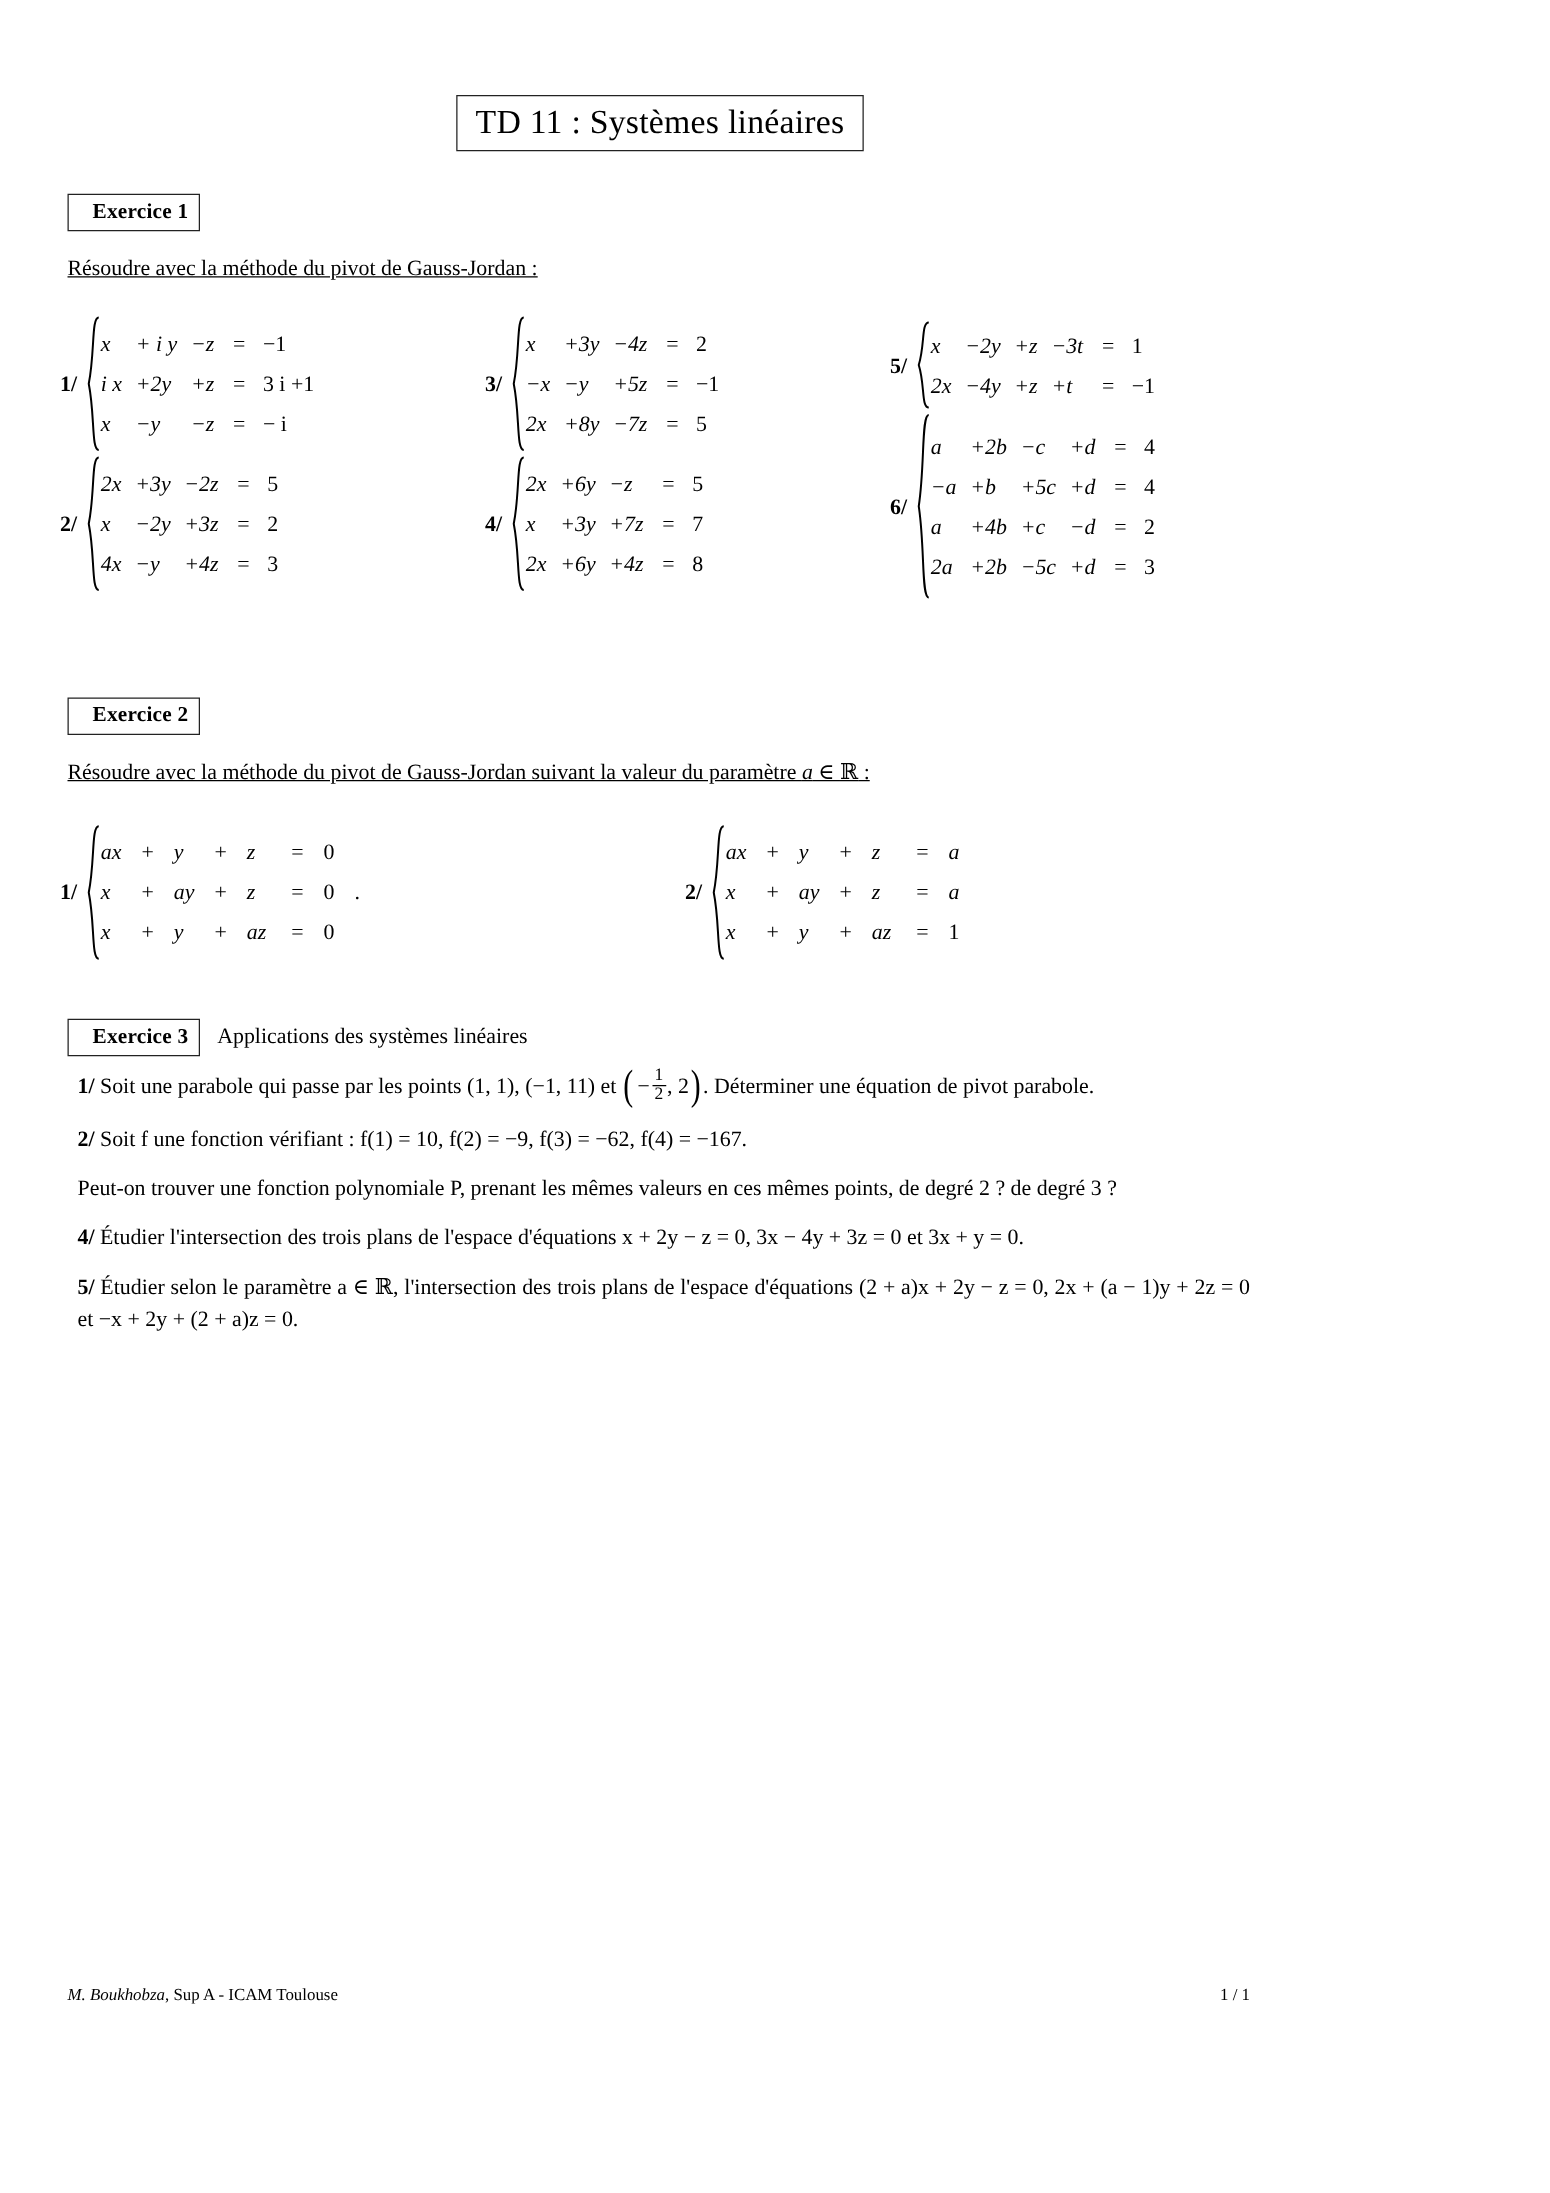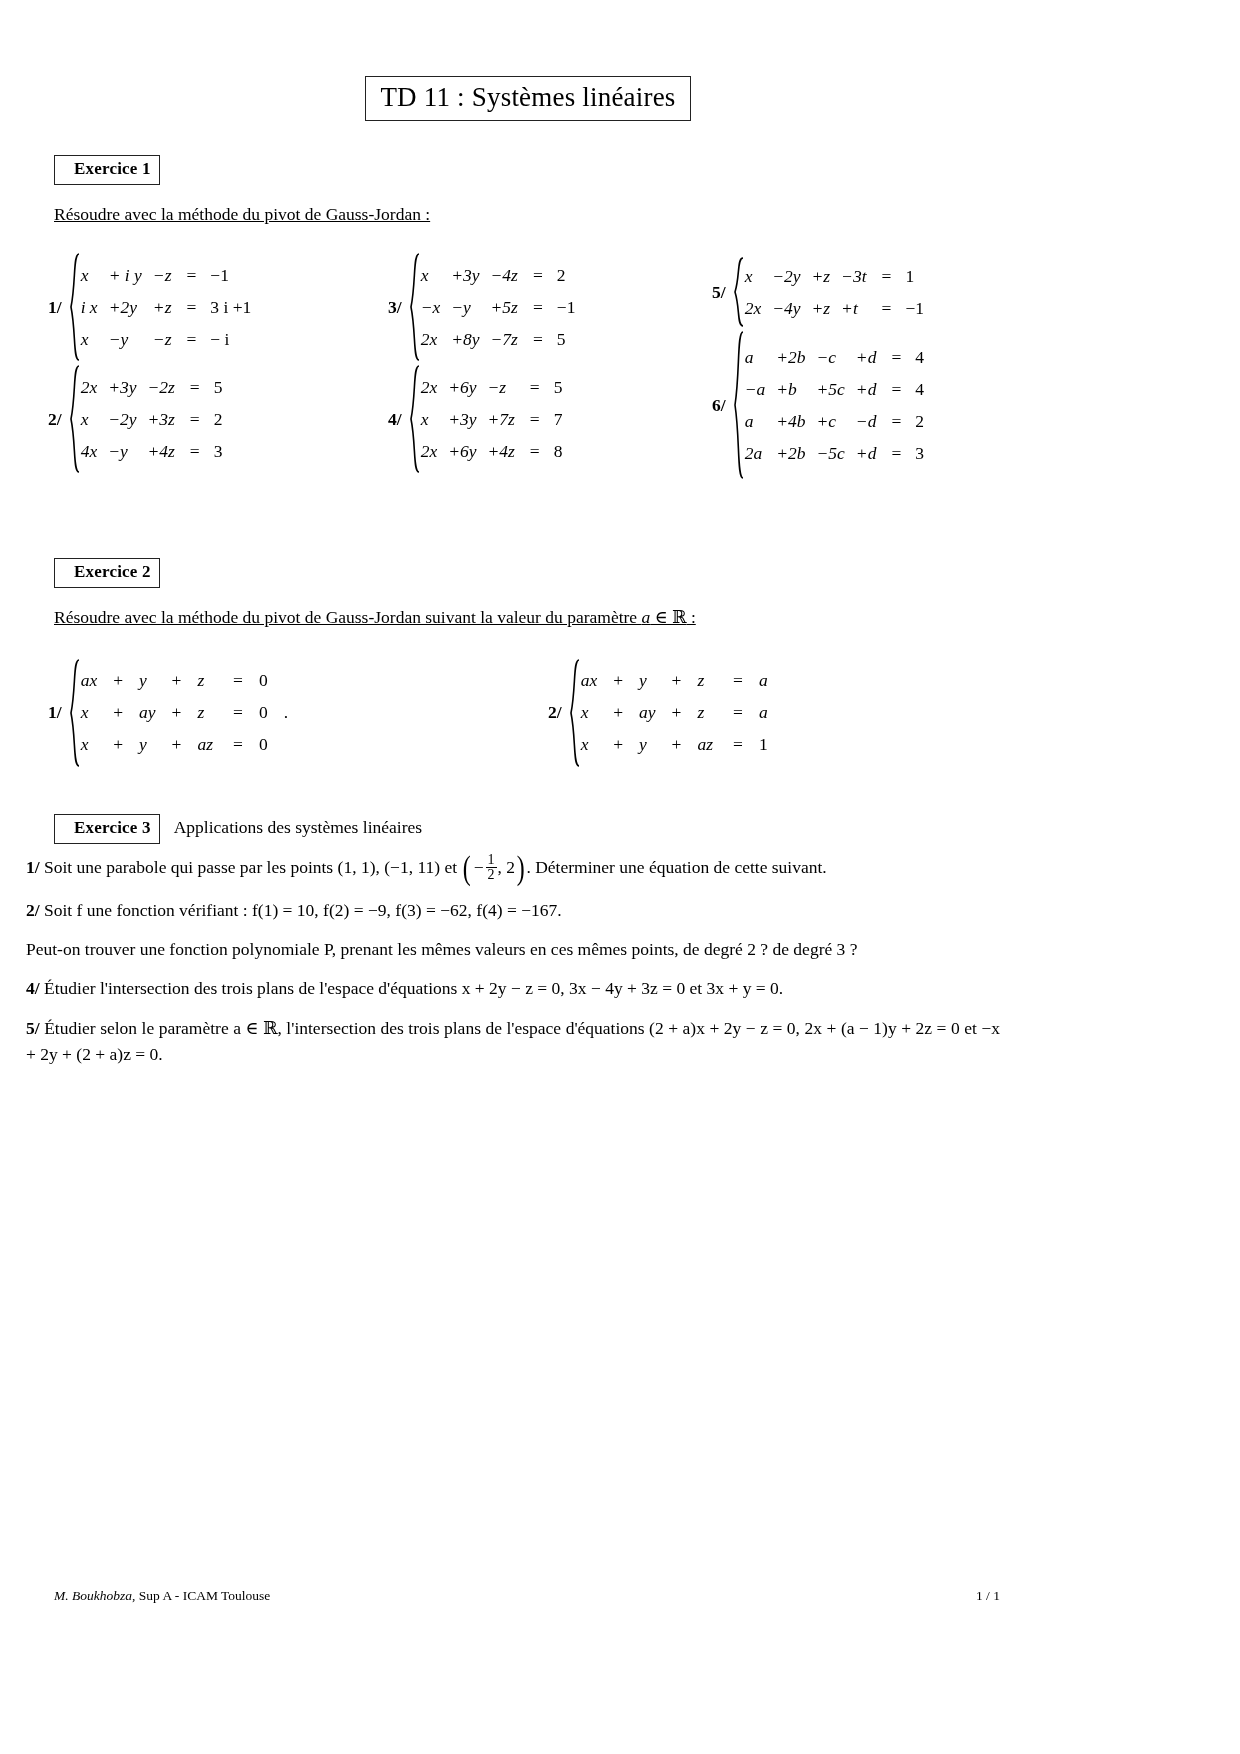--- a/index.html
+++ b/index.html
@@ -103,21 +103,21 @@
   .eqcell.eq { text-align: center; font-style: normal; padding-right: 14px; padding-left: 4px;}
   .eqcell.rhs { text-align: left; font-style: normal; padding-right: 0; }
   .eqcell.rhs.ital { font-style: italic; }
   .roman { font-style: normal; }
 
   
   .eqs.wide .eqcell { padding-right: 16px; }
 
   
   .ex3-item {
-    margin-left: 26px;
+    margin-left: 62px;
     margin-right: 56px;
     margin-top: 13px;
     font-size: 17.5px;
     line-height: 1.5;
     text-align: justify;
   }
   .frac {
     display: inline-block;
     vertical-align: middle;
     text-align: center;
@@ -455,21 +455,21 @@
       </div>
     </div>
   </div>
 
   <div class="ex-head" style="margin-top:40px;">
     <span class="ex-box">Exercice 3</span><span class="ex-inline-text">Applications des systèmes linéaires</span>
   </div>
 
   <div class="ex3-item" style="margin-top:10px;">
     <span class="num">1/</span>
-    <span>Soit une parabole qui passe par les points (1, 1), (−1, 11) et </span><span class="bigparen">(</span><span class="it">−</span><span class="frac"><span class="n">1</span><span class="d">2</span></span><span>, 2</span><span class="bigparen">)</span><span>. Déterminer une équation de cette suivant.</span>
+    <span>Soit une parabole qui passe par les points (1, 1), (−1, 11) et </span><span class="bigparen">(</span><span class="it">−</span><span class="frac"><span class="n">1</span><span class="d">2</span></span><span>, 2</span><span class="bigparen">)</span><span>. Déterminer une équation de pivot parabole.</span>
   </div>
 
   <div class="ex3-item">
     <span class="num">2/</span>
     <span>Soit f une fonction vérifiant : f(1) = 10, f(2) = −9, f(3) = −62, f(4) = −167.</span>
   </div>
 
   <div class="ex3-item">
     <span>Peut-on trouver une fonction polynomiale P, prenant les mêmes valeurs en ces mêmes points, de degré 2 ? de degré 3 ?</span>
   </div>

